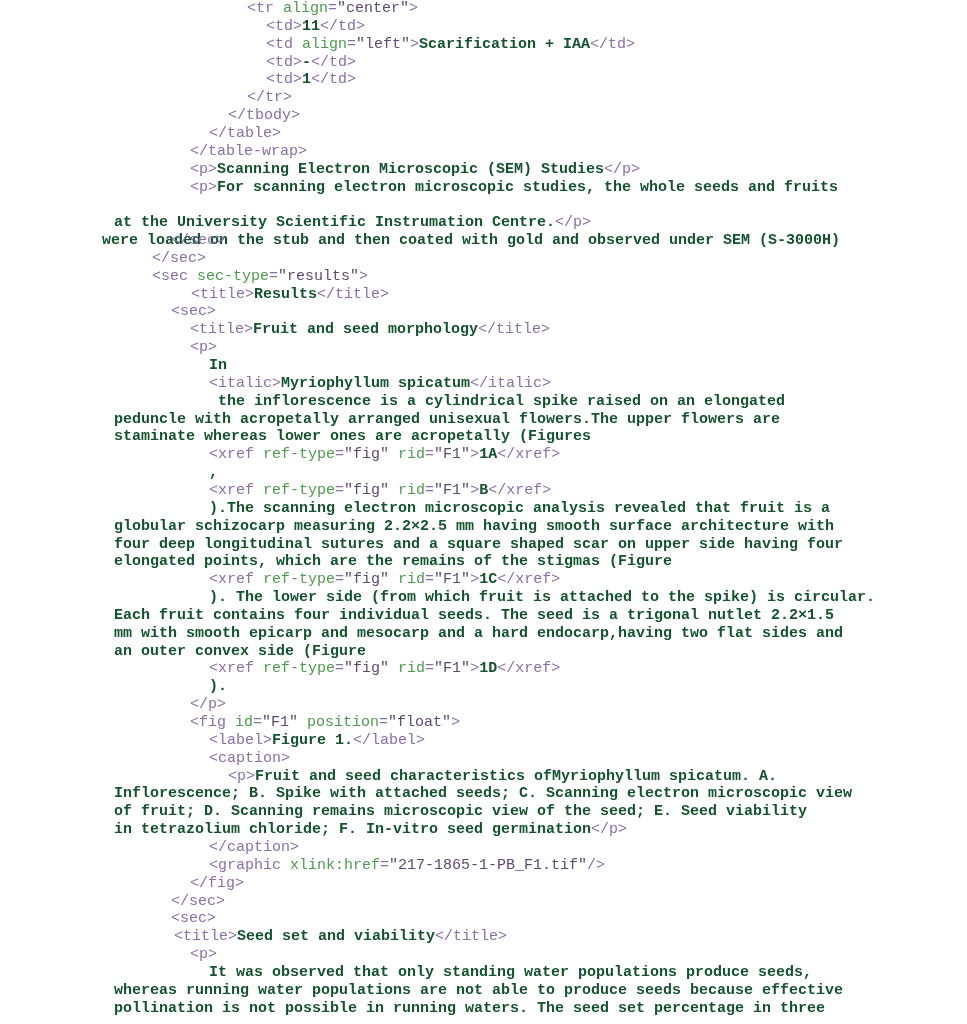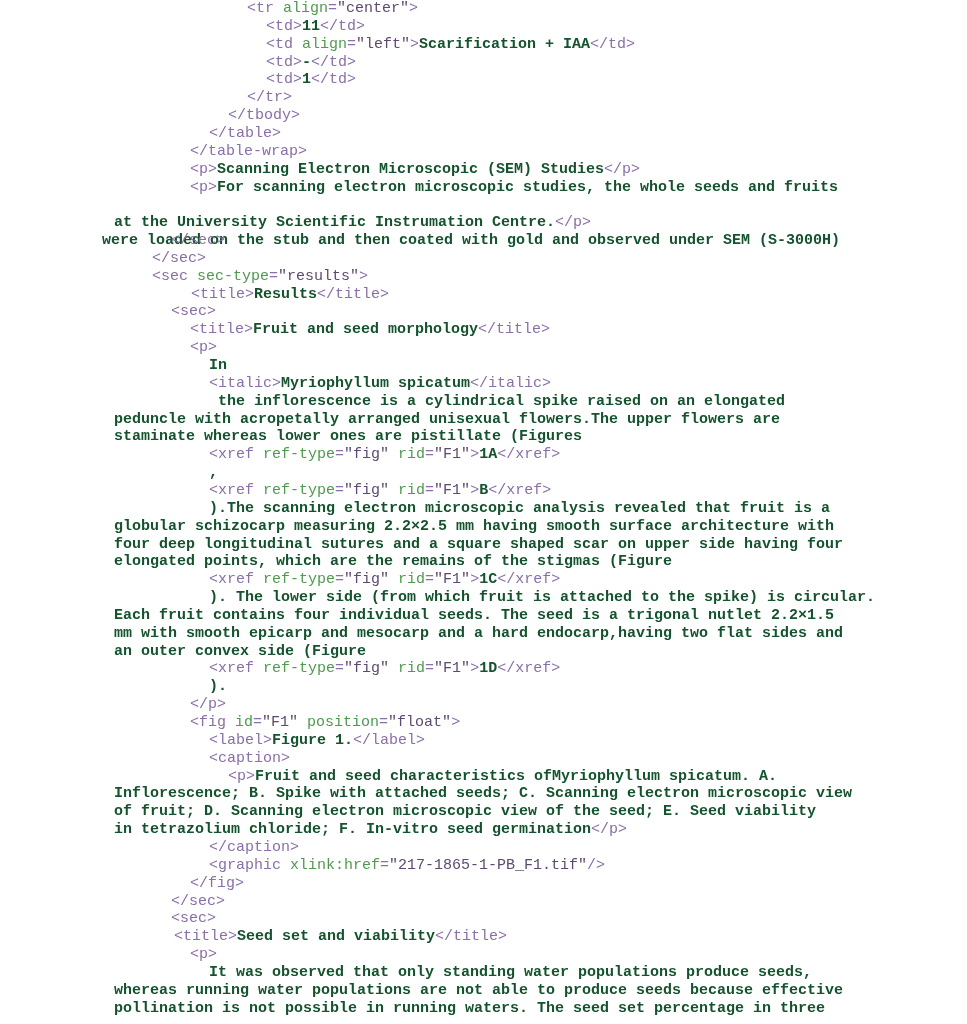--- a/index.html
+++ b/index.html
@@ -55,42 +55,42 @@
     <div class="code-line" style="left: 152px; top: 249.9px;"><span class="seg-tag">&lt;/sec&gt;</span></div>
     <div class="code-line" style="left: 152px; top: 267.75px;"><span class="seg-tag">&lt;sec </span><span class="seg-attr">sec-type</span><span class="seg-tag">=</span><span class="seg-val">"results"</span><span class="seg-tag">&gt;</span></div>
     <div class="code-line" style="left: 171px; top: 285.6px; margin-left: 20px;"><span class="seg-tag">&lt;title&gt;</span><span class="seg-text">Results</span><span class="seg-tag">&lt;/title&gt;</span></div>
     <div class="code-line" style="left: 171px; top: 303.45px;"><span class="seg-tag">&lt;sec&gt;</span></div>
     <div class="code-line" style="left: 190px; top: 321.3px;"><span class="seg-tag">&lt;title&gt;</span><span class="seg-text">Fruit and seed morphology</span><span class="seg-tag">&lt;/title&gt;</span></div>
     <div class="code-line" style="left: 190px; top: 339.15px;"><span class="seg-tag">&lt;p&gt;</span></div>
     <div class="code-line" style="left: 209px; top: 357px;"><span class="seg-text">In</span></div>
     <div class="code-line" style="left: 209px; top: 374.85px;"><span class="seg-tag">&lt;italic&gt;</span><span class="seg-text">Myriophyllum spicatum</span><span class="seg-tag">&lt;/italic&gt;</span></div>
     <div class="code-line" style="left: 209px; top: 392.7px;"><span class="seg-text"> the inflorescence is a cylindrical spike raised on an elongated</span></div>
     <div class="code-line" style="left: 114px; top: 410.55px;"><span class="seg-text">peduncle with acropetally arranged unisexual flowers.The upper flowers are</span></div>
-    <div class="code-line" style="left: 114px; top: 428.4px;"><span class="seg-text">staminate whereas lower ones are pistillate (Figures</span></div>
+    <div class="code-line" style="left: 114px; top: 428.4px;"><span class="seg-text">staminate whereas lower ones are acropetally (Figures</span></div>
     <div class="code-line" style="left: 209px; top: 446.25px;"><span class="seg-tag">&lt;xref </span><span class="seg-attr">ref-type</span><span class="seg-tag">=</span><span class="seg-val">"fig"</span><span class="seg-tag"> </span><span class="seg-attr">rid</span><span class="seg-tag">=</span><span class="seg-val">"F1"</span><span class="seg-tag">&gt;</span><span class="seg-text">1A</span><span class="seg-tag">&lt;/xref&gt;</span></div>
     <div class="code-line" style="left: 209px; top: 464.1px;"><span class="seg-text">,</span></div>
     <div class="code-line" style="left: 209px; top: 481.95px;"><span class="seg-tag">&lt;xref </span><span class="seg-attr">ref-type</span><span class="seg-tag">=</span><span class="seg-val">"fig"</span><span class="seg-tag"> </span><span class="seg-attr">rid</span><span class="seg-tag">=</span><span class="seg-val">"F1"</span><span class="seg-tag">&gt;</span><span class="seg-text">B</span><span class="seg-tag">&lt;/xref&gt;</span></div>
     <div class="code-line" style="left: 209px; top: 499.8px;"><span class="seg-text">).The scanning electron microscopic analysis revealed that fruit is a</span></div>
     <div class="code-line" style="left: 114px; top: 517.65px;"><span class="seg-text">globular schizocarp measuring 2.2×2.5 mm having smooth surface architecture with</span></div>
     <div class="code-line" style="left: 114px; top: 535.5px;"><span class="seg-text">four deep longitudinal sutures and a square shaped scar on upper side having four</span></div>
     <div class="code-line" style="left: 114px; top: 553.35px;"><span class="seg-text">elongated points, which are the remains of the stigmas (Figure</span></div>
     <div class="code-line" style="left: 209px; top: 571.2px;"><span class="seg-tag">&lt;xref </span><span class="seg-attr">ref-type</span><span class="seg-tag">=</span><span class="seg-val">"fig"</span><span class="seg-tag"> </span><span class="seg-attr">rid</span><span class="seg-tag">=</span><span class="seg-val">"F1"</span><span class="seg-tag">&gt;</span><span class="seg-text">1C</span><span class="seg-tag">&lt;/xref&gt;</span></div>
     <div class="code-line" style="left: 209px; top: 589.05px;"><span class="seg-text">). The lower side (from which fruit is attached to the spike) is circular.</span></div>
     <div class="code-line" style="left: 114px; top: 606.9px;"><span class="seg-text">Each fruit contains four individual seeds. The seed is a trigonal nutlet 2.2×1.5</span></div>
     <div class="code-line" style="left: 114px; top: 624.75px;"><span class="seg-text">mm with smooth epicarp and mesocarp and a hard endocarp,having two flat sides and</span></div>
     <div class="code-line" style="left: 114px; top: 642.6px;"><span class="seg-text">an outer convex side (Figure</span></div>
     <div class="code-line" style="left: 209px; top: 660.45px;"><span class="seg-tag">&lt;xref </span><span class="seg-attr">ref-type</span><span class="seg-tag">=</span><span class="seg-val">"fig"</span><span class="seg-tag"> </span><span class="seg-attr">rid</span><span class="seg-tag">=</span><span class="seg-val">"F1"</span><span class="seg-tag">&gt;</span><span class="seg-text">1D</span><span class="seg-tag">&lt;/xref&gt;</span></div>
     <div class="code-line" style="left: 209px; top: 678.3px;"><span class="seg-text">).</span></div>
     <div class="code-line" style="left: 190px; top: 696.15px;"><span class="seg-tag">&lt;/p&gt;</span></div>
     <div class="code-line" style="left: 190px; top: 714px;"><span class="seg-tag">&lt;fig </span><span class="seg-attr">id</span><span class="seg-tag">=</span><span class="seg-val">"F1"</span><span class="seg-tag"> </span><span class="seg-attr">position</span><span class="seg-tag">=</span><span class="seg-val">"float"</span><span class="seg-tag">&gt;</span></div>
     <div class="code-line" style="left: 209px; top: 731.85px;"><span class="seg-tag">&lt;label&gt;</span><span class="seg-text">Figure 1.</span><span class="seg-tag">&lt;/label&gt;</span></div>
     <div class="code-line" style="left: 209px; top: 749.7px;"><span class="seg-tag">&lt;caption&gt;</span></div>
     <div class="code-line" style="left: 228px; top: 767.55px;"><span class="seg-tag">&lt;p&gt;</span><span class="seg-text">Fruit and seed characteristics ofMyriophyllum spicatum. A.</span></div>
     <div class="code-line" style="left: 114px; top: 785.4px; font-family: Liberation Mono, monospace;"><span class="seg-text">Inflorescence; B. Spike with attached seeds; C. Scanning electron microscopic view</span></div>
-    <div class="code-line" style="left: 114px; top: 803.25px;"><span class="seg-text">of fruit; D. Scanning electron microscopic view of the seed; E. Seed viability</span></div>
+    <div class="code-line" style="left: 114px; top: 803.25px;"><span class="seg-text">of fruit; D. Scanning remains microscopic view of the seed; E. Seed viability</span></div>
     <div class="code-line" style="left: 114px; top: 821.1px;"><span class="seg-text">in tetrazolium chloride; F. In-vitro seed germination</span><span class="seg-tag">&lt;/p&gt;</span></div>
     <div class="code-line" style="left: 209px; top: 838.95px;"><span class="seg-tag">&lt;/caption&gt;</span></div>
     <div class="code-line" style="left: 209px; top: 856.8px;"><span class="seg-tag">&lt;graphic </span><span class="seg-attr">xlink:href</span><span class="seg-tag">=</span><span class="seg-val">"217-1865-1-PB_F1.tif"</span><span class="seg-tag">/&gt;</span></div>
     <div class="code-line" style="left: 190px; top: 874.65px;"><span class="seg-tag">&lt;/fig&gt;</span></div>
     <div class="code-line" style="left: 171px; top: 892.5px;"><span class="seg-tag">&lt;/sec&gt;</span></div>
     <div class="code-line" style="left: 171px; top: 910.35px;"><span class="seg-tag">&lt;sec&gt;</span></div>
     <div class="code-line" style="left: 174px; top: 928.2px;"><span class="seg-tag">&lt;title&gt;</span><span class="seg-text">Seed set and viability</span><span class="seg-tag">&lt;/title&gt;</span></div>
     <div class="code-line" style="left: 190px; top: 946.05px;"><span class="seg-tag">&lt;p&gt;</span></div>
     <div class="code-line" style="left: 209px; top: 963.9px;"><span class="seg-text">It was observed that only standing water populations produce seeds,</span></div>
     <div class="code-line" style="left: 114px; top: 981.75px;"><span class="seg-text">whereas running water populations are not able to produce seeds because effective</span></div>

